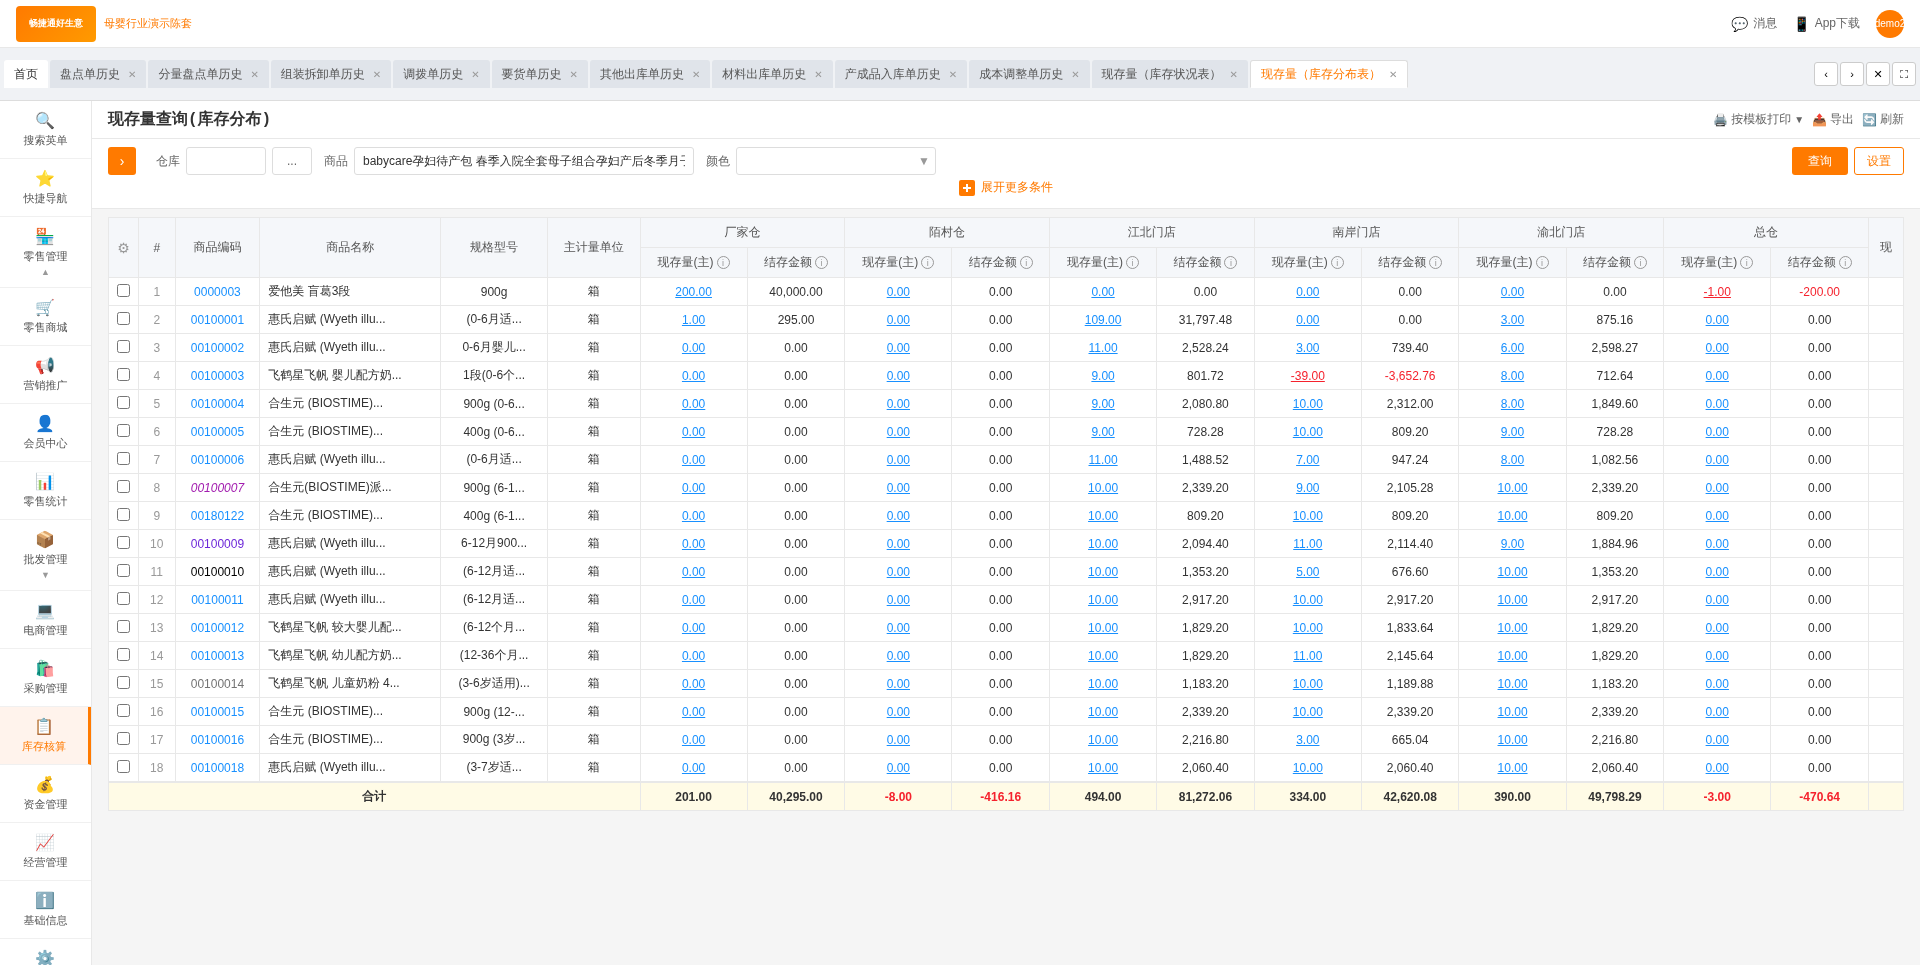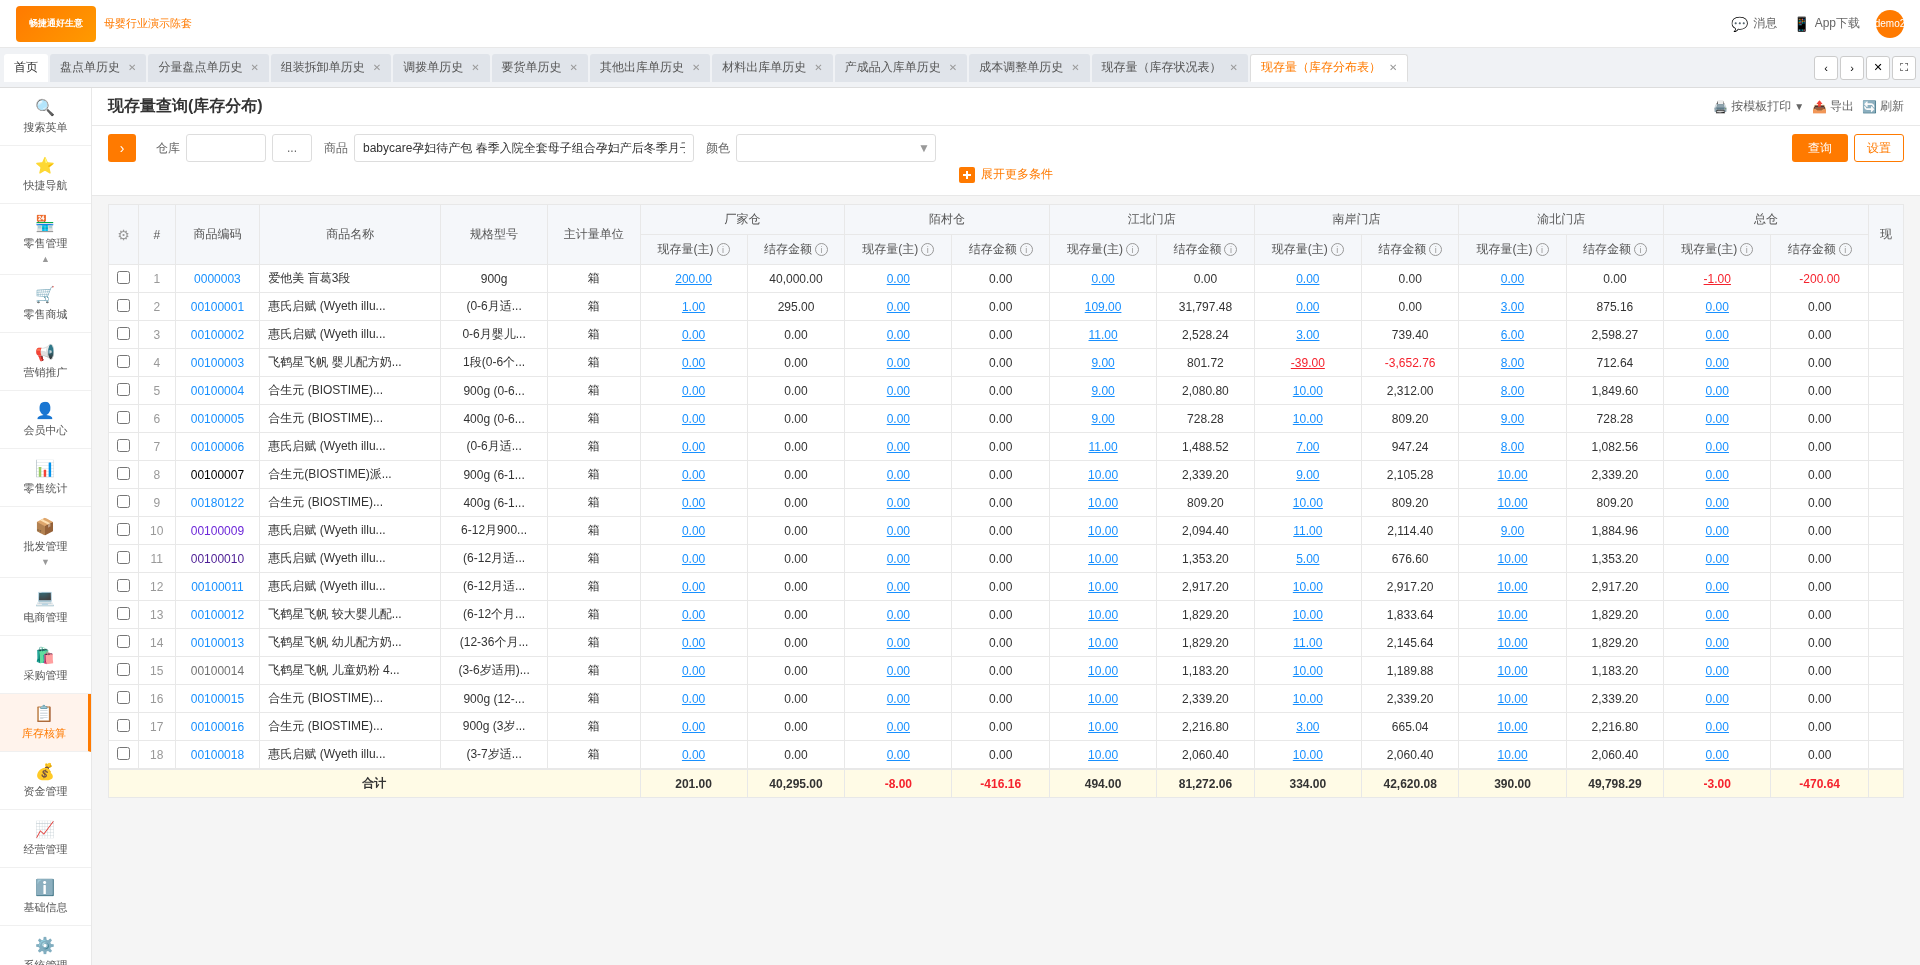--- a/index.html
+++ b/index.html
@@ -7,21 +7,21 @@
     
     
     .top-bar { height: 48px; background: #fff; display: flex; align-items: center; justify-content: space-between; padding: 0 16px; border-bottom: 1px solid #e8e8e8; }
     .logo-area { display: flex; align-items: center; gap: 8px; }
     .logo-img { width: 80px; height: 36px; background: linear-gradient(135deg, #ff7a00, #ff9a00); border-radius: 4px; display: flex; align-items: center; justify-content: center; color: white; font-size: 10px; font-weight: bold; }
     .top-right { display: flex; align-items: center; gap: 16px; color: #666; font-size: 12px; }
     .top-right-item { display: flex; align-items: center; gap: 4px; cursor: pointer; }
     .avatar { width: 28px; height: 28px; border-radius: 50%; background: #ff7a00; display: flex; align-items: center; justify-content: center; color: white; font-size: 11px; }
 
     
-    .tab-bar { height: 40px; background: #f0f2f5; display: flex; align-items: center; padding: 0 4px; overflow: hidden; border-bottom: 1px solid #ddd; }
+    .tab-bar { height: 53px; background: #f0f2f5; display: flex; align-items: center; padding: 0 4px; overflow: hidden; border-bottom: 1px solid #ddd; }
     .tab-item { height: 28px; padding: 0 10px; display: flex; align-items: center; gap: 4px; border-radius: 3px 3px 0 0; cursor: pointer; white-space: nowrap; font-size: 12px; margin-right: 2px; position: relative; }
     .tab-item.active { background: #fff; color: #ff7a00; border: 1px solid #ddd; border-bottom: 1px solid #fff; }
     .tab-item.normal { background: #e0e4ea; color: #555; }
     .tab-home { background: #fff; color: #333; }
     .tab-close { font-size: 10px; color: #999; margin-left: 4px; cursor: pointer; }
     .tab-nav { display: flex; align-items: center; margin-left: auto; gap: 2px; }
     .tab-nav-btn { width: 24px; height: 24px; border: 1px solid #ccc; background: #fff; border-radius: 3px; display: flex; align-items: center; justify-content: center; cursor: pointer; font-size: 11px; }
 
     
     .main-layout { display: flex; height: calc(965px - 84px); }
@@ -31,21 +31,21 @@
     .sidebar-item { padding: 10px 4px; display: flex; flex-direction: column; align-items: center; gap: 3px; cursor: pointer; color: #555; font-size: 11px; text-align: center; border-bottom: 1px solid #f0f0f0; }
     .sidebar-item.active { background: #fff3ec; color: #ff7a00; border-right: 3px solid #ff7a00; }
     .sidebar-icon { font-size: 16px; }
     .sidebar-arrow { font-size: 9px; color: #999; }
 
     
     .content { flex: 1; overflow: hidden; display: flex; flex-direction: column; }
     
     
     .page-header { background: #fff; padding: 8px 16px; border-bottom: 1px solid #e8e8e8; display: flex; align-items: center; justify-content: space-between; }
-    .page-title { font-size: 16px; font-weight: bold; color: #333; }
+    .page-title { font-size: 16px; font-weight: bold; color: #333; font-family: Liberation Mono, monospace; }
     .header-actions { display: flex; align-items: center; gap: 8px; }
     .header-btn { display: flex; align-items: center; gap: 3px; color: #666; font-size: 12px; cursor: pointer; }
 
     
     .search-area { background: #fff; padding: 8px 16px; border-bottom: 1px solid #e8e8e8; }
     .search-row { display: flex; align-items: center; gap: 12px; flex-wrap: wrap; }
     .search-field { display: flex; align-items: center; gap: 6px; }
     .search-label { color: #666; white-space: nowrap; font-size: 12px; }
     .search-input { height: 28px; border: 1px solid #ddd; border-radius: 3px; padding: 0 8px; font-size: 12px; color: #333; }
     .search-input-wide { width: 340px; }
@@ -478,21 +478,21 @@
     <td class="">947.24</td>
     <td class="num-link">8.00</td>
     <td>1,082.56</td>
     <td class="num-link ">0.00</td>
     <td class="">0.00</td>
     <td></td>
   </tr>
             <tr>
     <td><input type="checkbox" style=""></td>
     <td class="row-num">8</td>
-    <td style="color:#000000;">00100007</td>
+    <td style="color:#a21caf;font-style:italic;">00100007</td>
     <td style="text-align:left; max-width:160px; overflow:hidden; text-overflow:ellipsis;">合生元(BIOSTIME)派...</td>
     <td>900g (6-1...</td>
     <td>箱</td>
     <td class="num-link">0.00</td>
     <td>0.00</td>
     <td class="num-link ">0.00</td>
     <td>0.00</td>
     <td class="num-link">10.00</td>
     <td>2,339.20</td>
     <td class="num-link ">9.00</td>
@@ -541,21 +541,21 @@
     <td class="">2,114.40</td>
     <td class="num-link">9.00</td>
     <td>1,884.96</td>
     <td class="num-link ">0.00</td>
     <td class="">0.00</td>
     <td></td>
   </tr>
             <tr style="background: rgb(255, 255, 255);">
     <td><input type="checkbox" style=""></td>
     <td class="row-num">11</td>
-    <td style="color:#4c1d95;">00100010</td>
+    <td style="color:#000000;">00100010</td>
     <td style="text-align:left; max-width:160px; overflow:hidden; text-overflow:ellipsis;">惠氏启赋 (Wyeth illu...</td>
     <td>(6-12月适...</td>
     <td>箱</td>
     <td class="num-link">0.00</td>
     <td>0.00</td>
     <td class="num-link ">0.00</td>
     <td>0.00</td>
     <td class="num-link">10.00</td>
     <td>1,353.20</td>
     <td class="num-link ">5.00</td>

